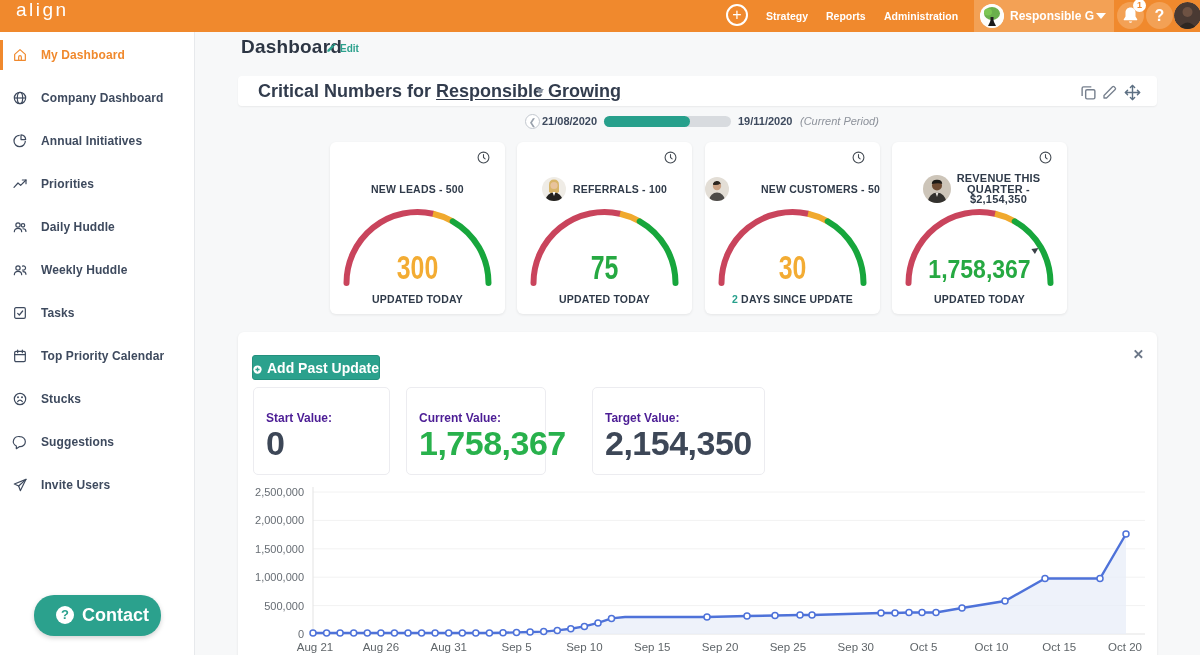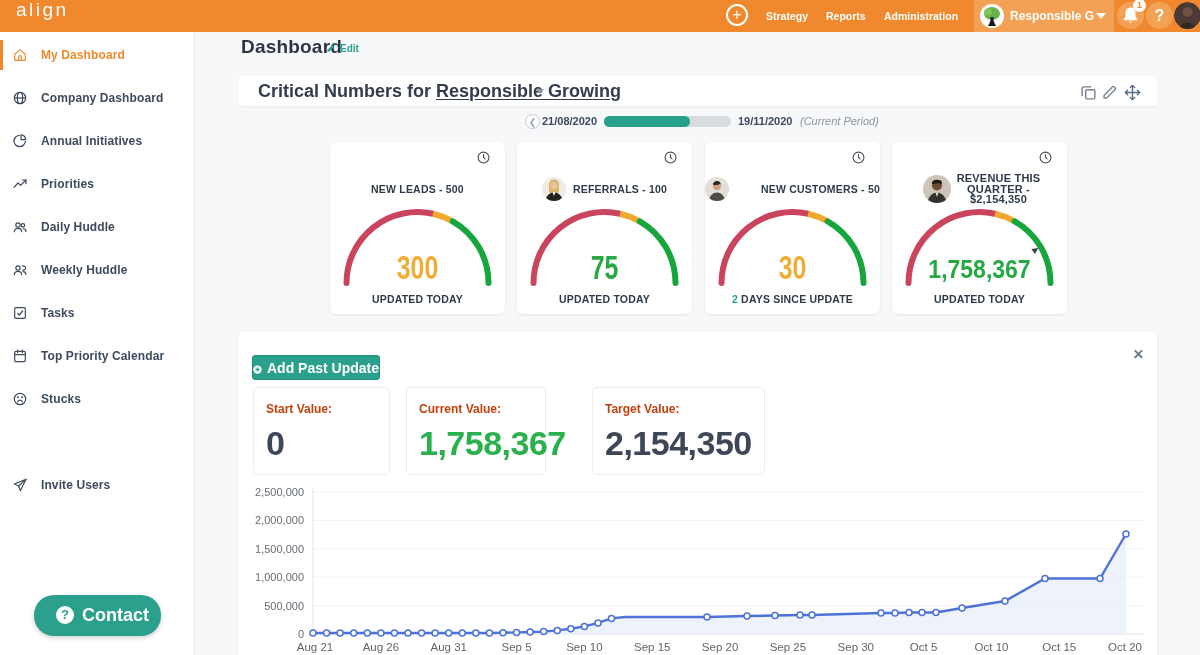--- a/index.html
+++ b/index.html
@@ -50,21 +50,21 @@
 .card .status{position:absolute;left:0;top:151px;width:175px;text-align:center;font-size:10.5px;font-weight:700;color:#2f3a49;letter-spacing:0.2px;}
 .val.or{color:#f3ac33;}
 .val.gr{color:#26a942;}
 .tl{position:absolute;display:flex;align-items:center;}
 .avc{width:24px;height:24px;border-radius:50%;overflow:hidden;flex:none;}
 
 #panel{position:absolute;left:238px;top:332px;width:919px;height:330px;background:#fff;border-radius:6px;box-shadow:0 1px 3px rgba(0,0,0,0.08);}
 #addbtn{position:absolute;left:14px;top:23px;width:128px;height:25px;background:#2ba18d;border-radius:3px;color:#fff;font-size:14px;font-weight:700;text-align:center;line-height:25px;border:1px solid #23907d;}
 #closex{position:absolute;right:13px;top:14px;font-size:13.5px;color:#6b7687;font-weight:700;}
 .statbox{position:absolute;top:55px;height:88px;border:1px solid #ececf0;border-radius:5px;background:#fff;}
-.statbox .lb{position:absolute;left:12px;top:14px;font-size:12px;font-weight:700;color:#c2410c;}
+.statbox .lb{position:absolute;left:12px;top:23px;font-size:12px;font-weight:700;color:#4c1d95;}
 .statbox .vl{position:absolute;left:12px;top:37px;font-size:34px;font-weight:700;color:#3d4757;letter-spacing:-0.5px;line-height:36px;}
 .statbox .vl.green{color:#28b14c;}
 </style>
 </head>
 <body>
 
 <div id="topbar">
   <div id="logo">align</div>
   <div id="plusbtn">+</div>
   <div class="topnav" style="left:766px;">Strategy</div>
@@ -164,20 +164,26 @@
     <div class="lb">Top Priority Calendar</div>
   </div>
   <div class="sitem" style="top:352px;">
     <svg class="ic" viewBox="0 0 24 24" fill="none" stroke="#3e4a5e" stroke-width="1.8" stroke-linecap="round">
         <circle cx="12" cy="12" r="8.5"></circle>
         <path d="M8.5 16 c1-1.5 2.3-2.2 3.5-2.2 s2.5 .7 3.5 2.2"></path>
         <circle cx="9" cy="9.5" r="0.6" fill="#3e4a5e"></circle>
         <circle cx="15" cy="9.5" r="0.6" fill="#3e4a5e"></circle>
       </svg>
     <div class="lb">Stucks</div>
+  </div>
+  <div class="sitem" style="top:395px;">
+    <svg class="ic" viewBox="0 0 24 24" fill="none" stroke="#3e4a5e" stroke-width="1.8" stroke-linecap="round" stroke-linejoin="round">
+        <path d="M12 4 a8 7.5 0 0 1 0 15 h-1 l-4.5 3 v-4 a8 7.5 0 0 1 5.5 -14 z"></path>
+      </svg>
+    <div class="lb">Suggestions</div>
   </div>
   <div class="sitem" style="top:438px;">
     <svg class="ic" viewBox="0 0 24 24" fill="none" stroke="#3e4a5e" stroke-width="1.8" stroke-linecap="round" stroke-linejoin="round">
         <path d="M21 3.5 L3.5 10.5 L10 13.5 L12.5 20.5 L21 3.5 Z"></path>
         <path d="M10 13.5 L21 3.5"></path>
       </svg>
     <div class="lb">Invite Users</div>
   </div>
   <div id="contact">
       <div class="q">?</div>

